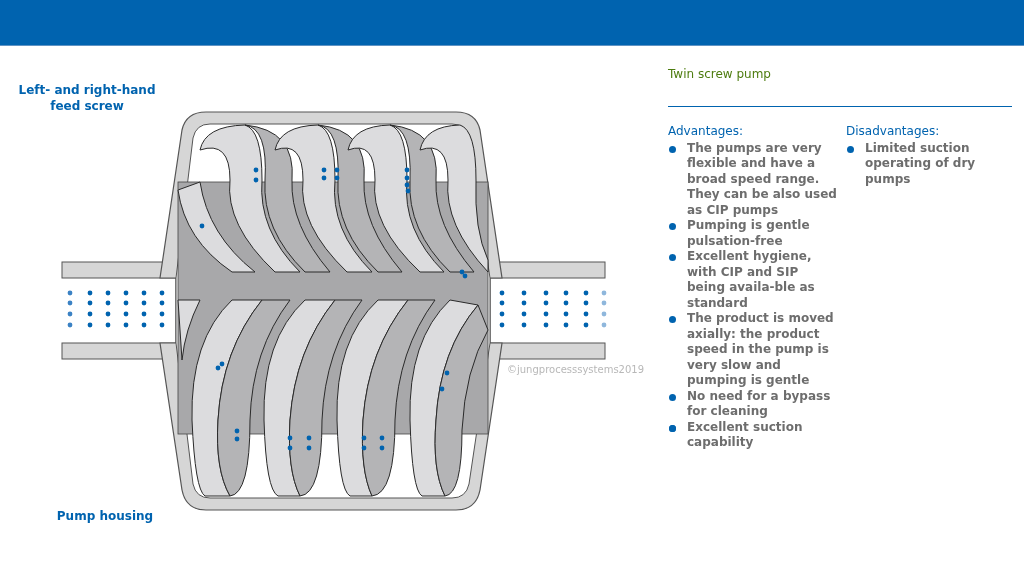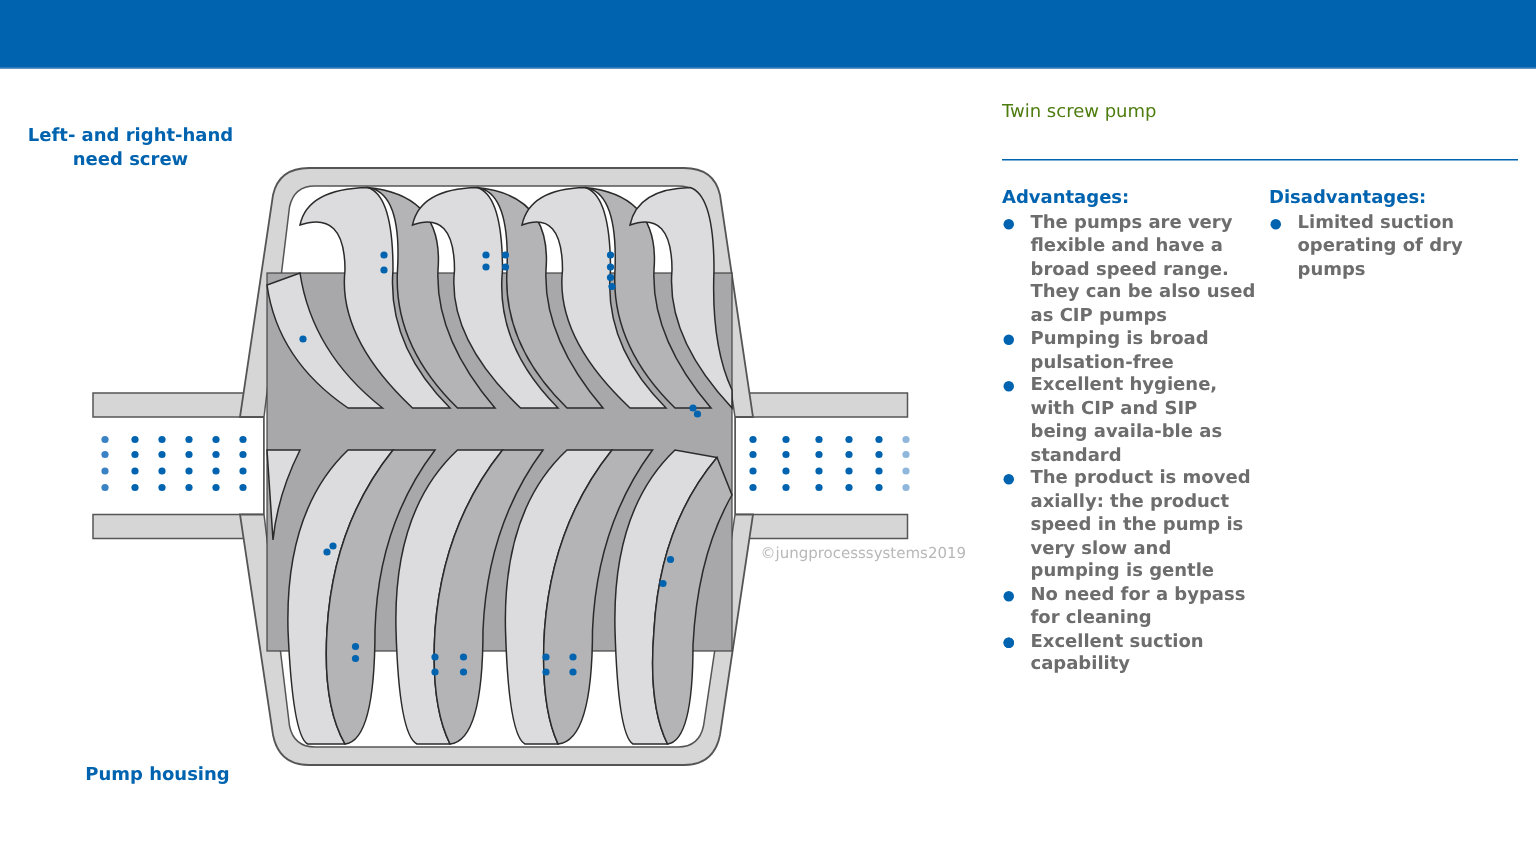--- a/index.html
+++ b/index.html
@@ -3,33 +3,33 @@
 <meta charset="utf-8">
 <style>
   html, body { margin:0; padding:0; }
   body { width:1024px; height:576px; position:relative; background:#ffffff; overflow:hidden;
          font-family:"DejaVu Sans", sans-serif; }
   .topbar { position:absolute; left:0; top:0; width:1024px; height:45px; background:#0063af; border-bottom:1px solid #5f93c4; }
   .label { position:absolute; color:#0063af; font-weight:bold; font-size:12px; text-align:center; line-height:16px; }
   .title { position:absolute; left:668px; top:67px; font-size:12px; color:#4d7c0f; font-weight:normal; }
   .title-rule { position:absolute; left:668px; top:106px; width:344px; height:1px; background:#0063af; }
   .col { position:absolute; top:124px; font-size:12px; line-height:15.5px; color:#6d6d6d; }
-  .col h3 { margin:0 0 1px 0; font-size:12px; color:#0063af; font-weight:bold; }
+  .col h3 { margin:0 0 1px 0; font-size:12px; color:#0063af; font-weight:normal; }
   .col ul { list-style:none; padding:0; margin:0;font-weight:bold; }
   .col li { position:relative; padding-left:19px; }
   .col li .dot { position:absolute; left:1px; top:5px; width:7px; height:7px; border-radius:50%; background:#0063af; }
   .diagram { position:absolute; left:0; top:100px; }
   .copyright { position:absolute; left:507px; top:364px; font-size:10px; color:#b8b8b8; }
 </style>
 </head>
 <body>
 
 <div class="topbar"></div>
 
-<div class="label" style="left:18px; top:82px; width:138px;">Left- and right-hand need screw</div>
+<div class="label" style="left:18px; top:82px; width:138px;">Left- and right-hand feed screw</div>
 <div class="label" style="left:50px; top:508px; width:110px;">Pump housing</div>
 
 <svg class="diagram" width="640" height="420" viewBox="0 100 640 420">
 
   <g>
     <rect x="62" y="262" width="120" height="16" fill="#d6d6d6" stroke="#555" stroke-width="1"></rect>
     <rect x="62" y="343" width="120" height="16" fill="#d6d6d6" stroke="#555" stroke-width="1"></rect>
   </g>
   <g>
     <rect x="490" y="262" width="115" height="16" fill="#d6d6d6" stroke="#555" stroke-width="1"></rect>
@@ -146,21 +146,21 @@
 
 <div class="copyright">©jungprocesssystems2019</div>
 
 <div class="title">Twin screw pump</div>
 <div class="title-rule"></div>
 
 <div class="col" style="left:668px; width:172px;">
   <h3>Advantages:</h3>
   <ul id="adv-list">
       <li><span class="dot"></span><span>The pumps are very flexible and have a broad speed range. They can be also used as CIP pumps</span></li>
-      <li><span class="dot"></span><span>Pumping is broad pulsation-free</span></li>
+      <li><span class="dot"></span><span>Pumping is gentle pulsation-free</span></li>
       <li><span class="dot"></span><span>Excellent hygiene, with CIP and SIP being availa-ble as standard</span></li>
       <li><span class="dot"></span><span>The product is moved axially: the product speed in the pump is very slow and pumping is gentle</span></li>
       <li><span class="dot"></span><span>No need for a bypass for cleaning</span></li>
       <li><span class="dot"></span></li>
       <li><span class="dot"></span><span>Excellent suction capability</span></li>
     </ul>
 </div>
 
 <div class="col" style="left:846px; width:170px;">
   <h3>Disadvantages:</h3>

